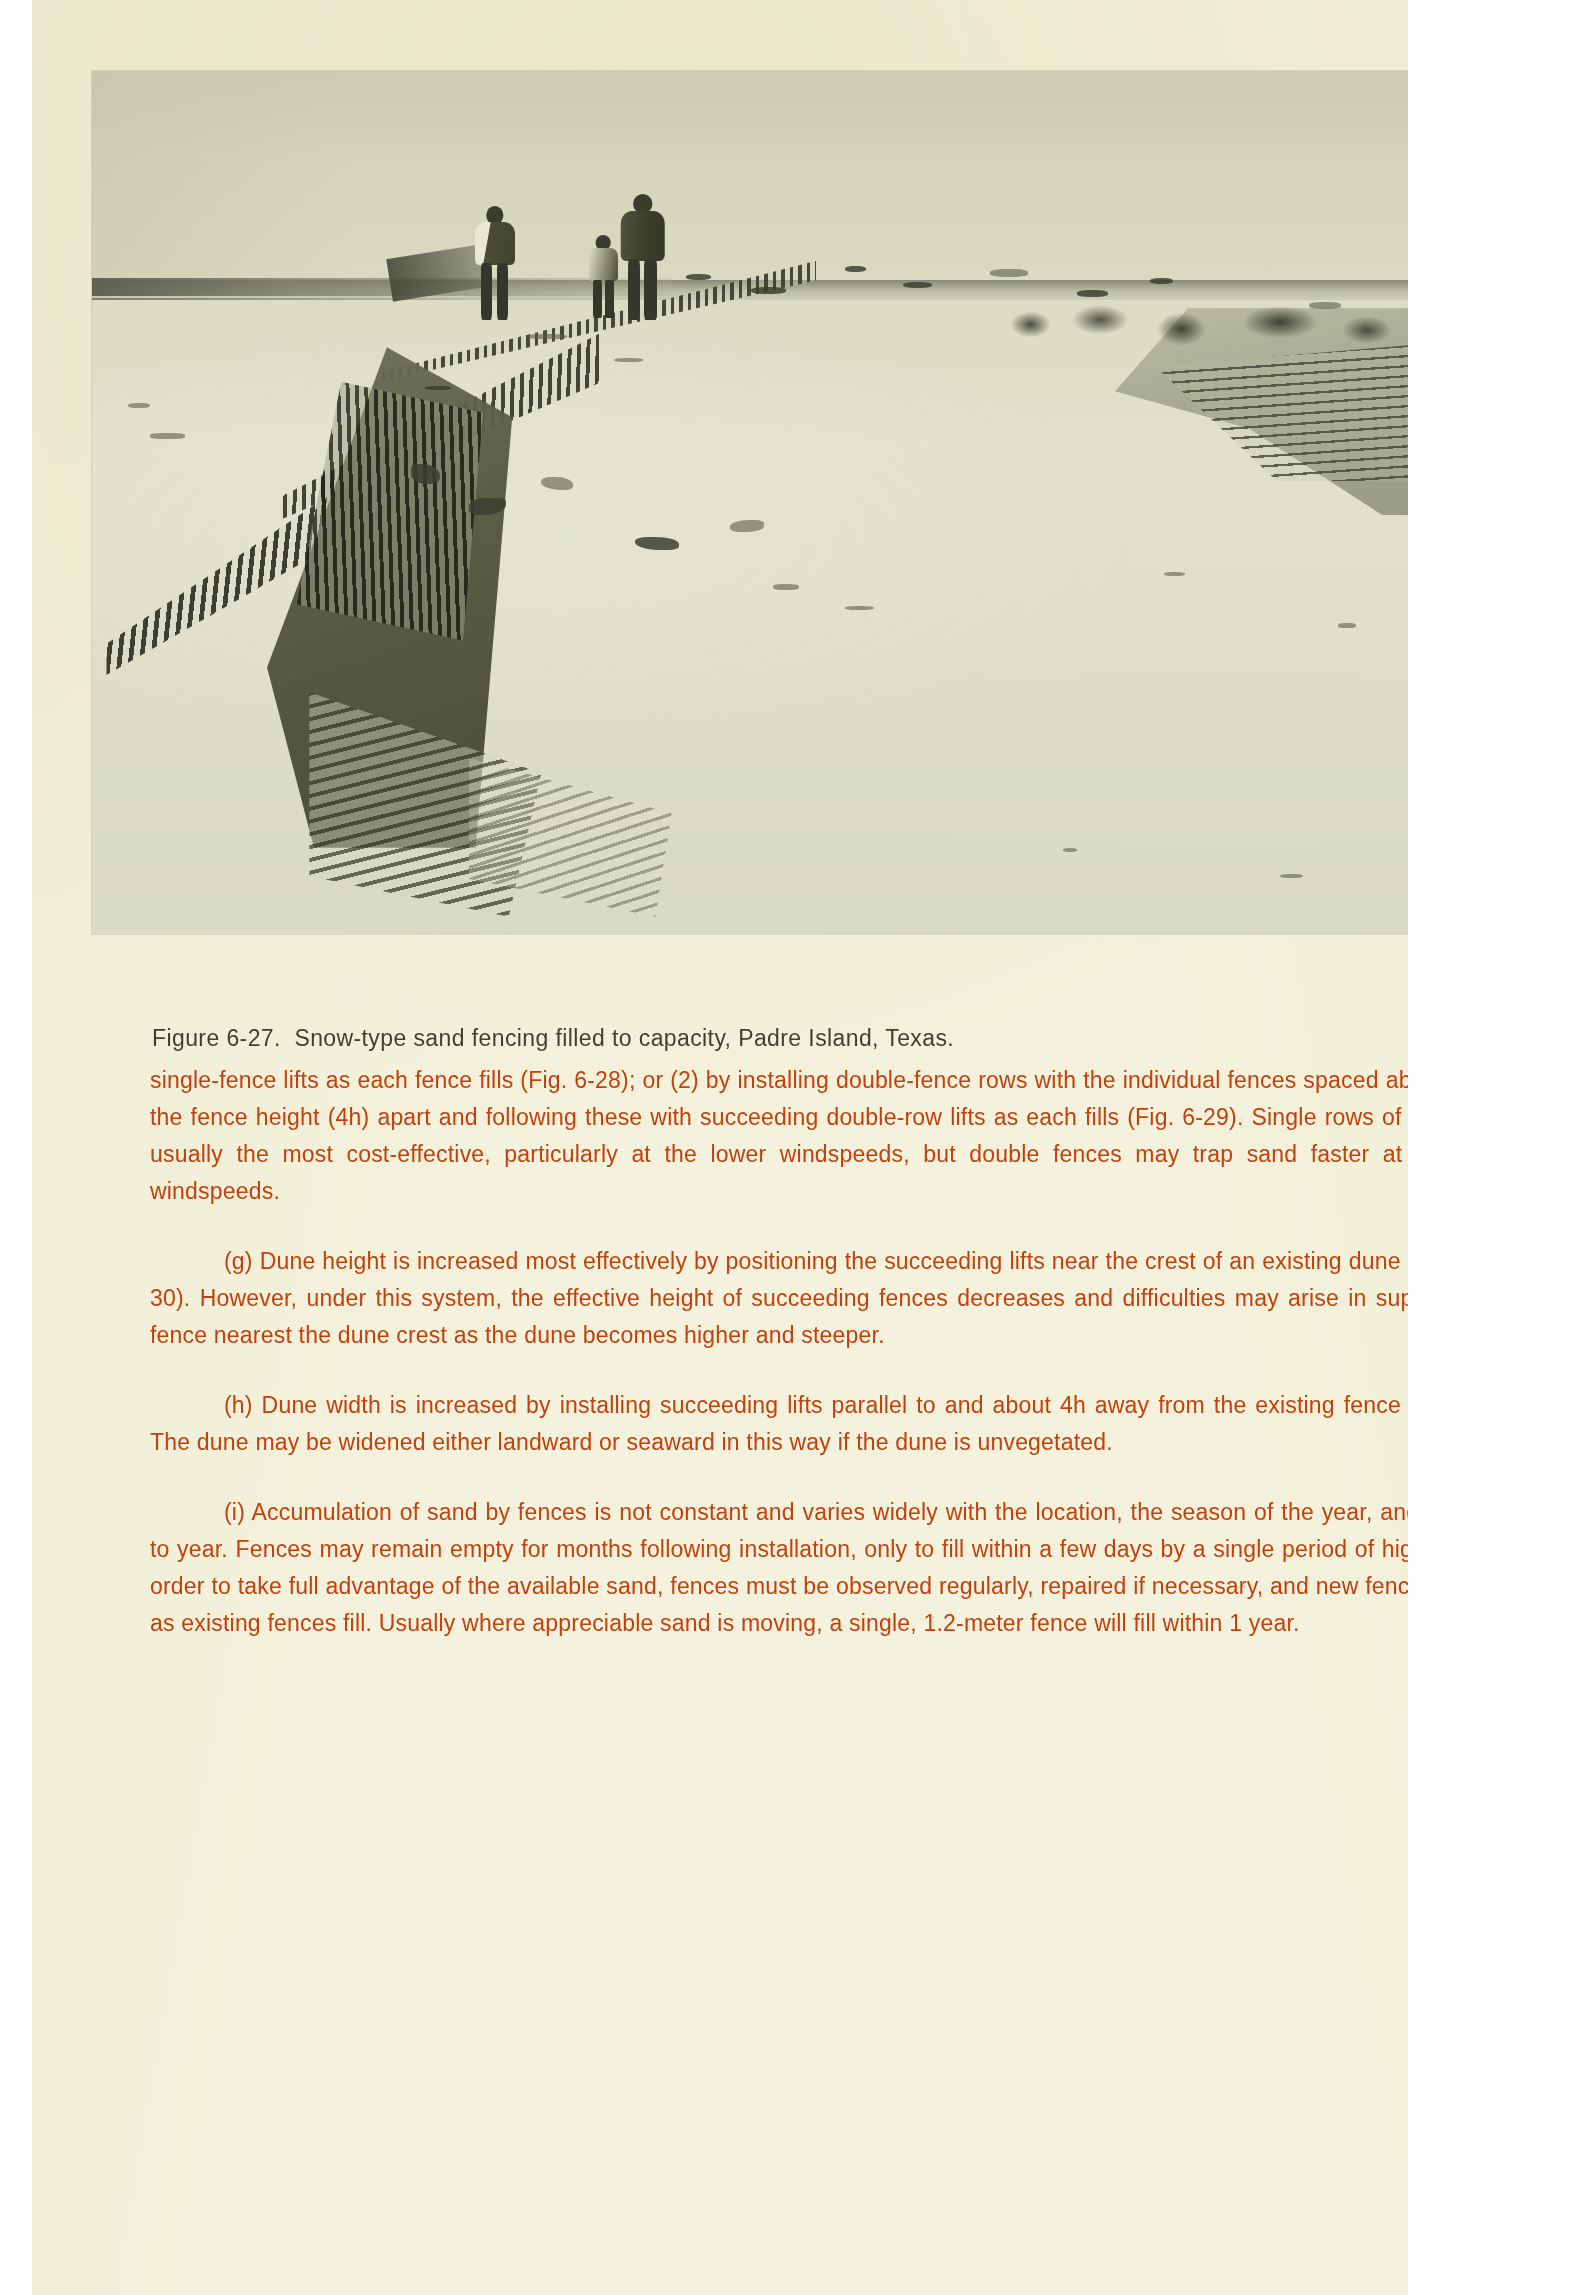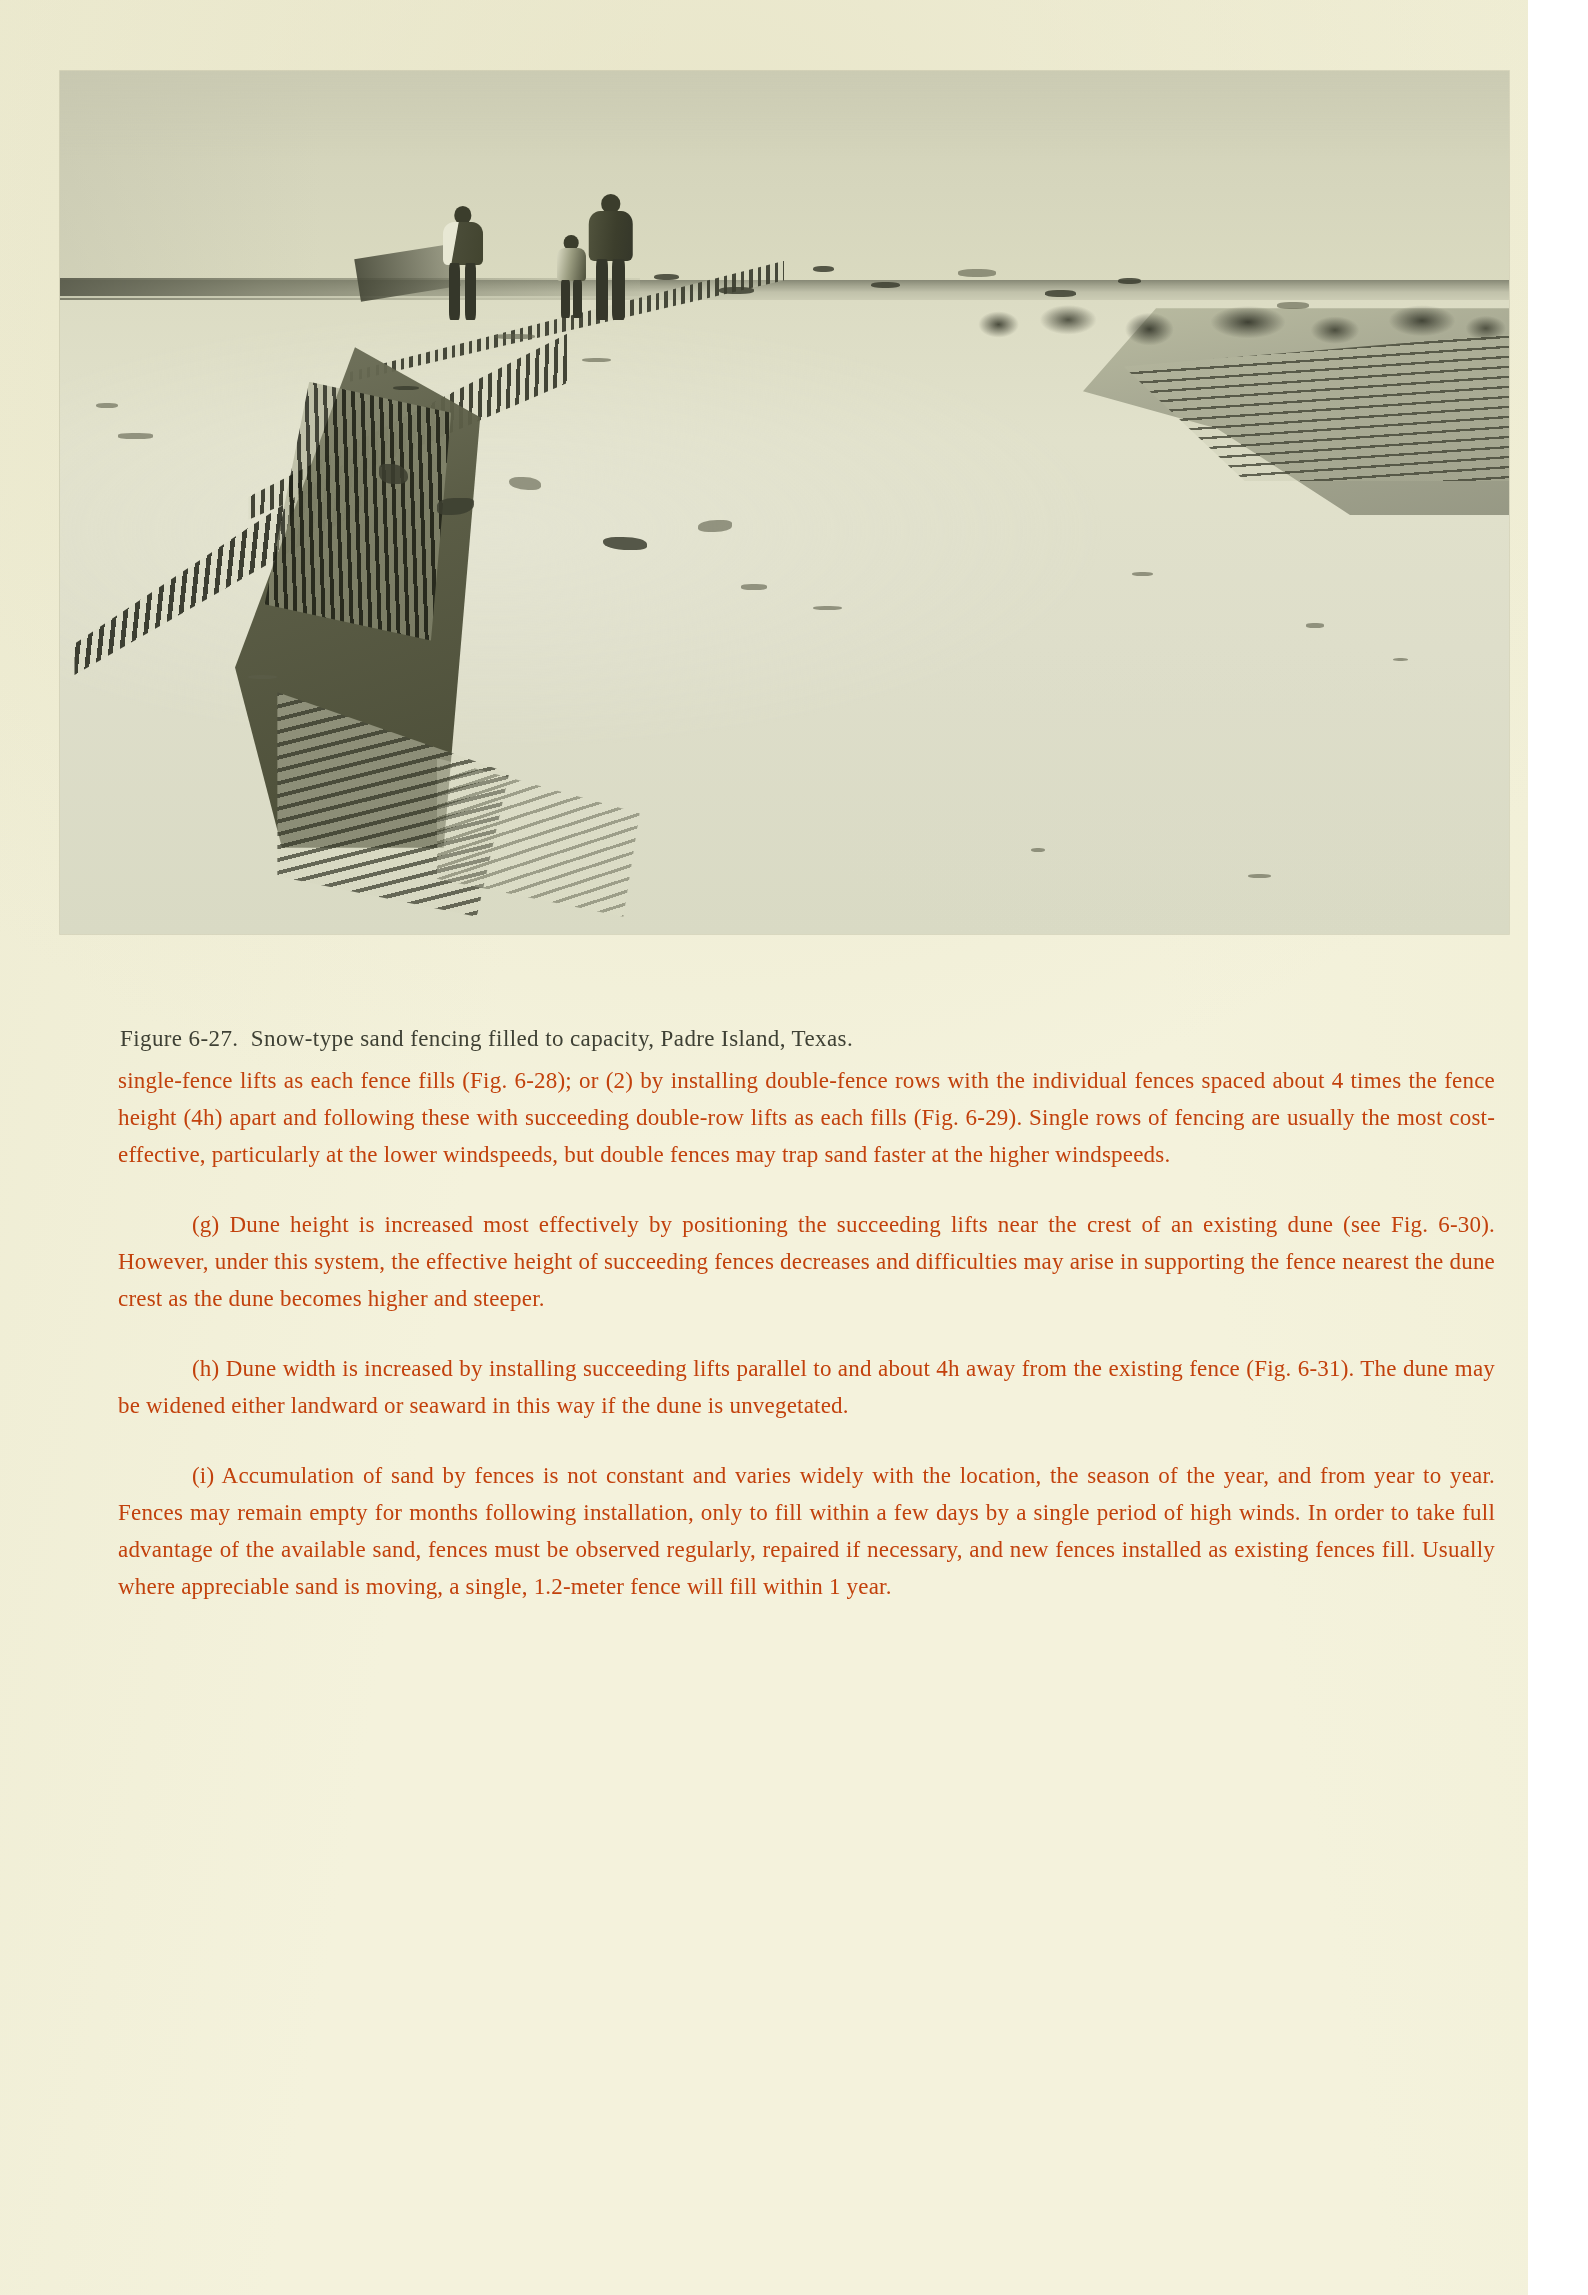--- a/index.html
+++ b/index.html
@@ -2,25 +2,26 @@
 <html style="font-size:12.4px"><head>
 <meta charset="utf-8">
 <style>
   html, body {
     margin: 0;
     padding: 0;
     background: #ffffff;
   }
   #page {
     position: relative;
-    width: 1528px;
+    width: 1376px;
     height: 2295px;
     background: #f4f2dc;
     overflow: hidden;
-    font-family: Liberation Serif, serif;
+    font-family: Liberation Sans, sans-serif;
+    margin-left: 32px;
   }
   
   #page-tint {
     position: absolute;
     inset: 0;
     background:
       radial-gradient(ellipse 120% 70% at 45% 8%, rgba(222,219,186,0.55) 0%, rgba(244,242,220,0) 60%),
       linear-gradient(100deg, rgba(233,231,203,0.55) 0%, rgba(247,246,228,0) 35%),
       linear-gradient(260deg, rgba(238,236,209,0.5) 0%, rgba(247,246,228,0) 28%);
     pointer-events: none;

